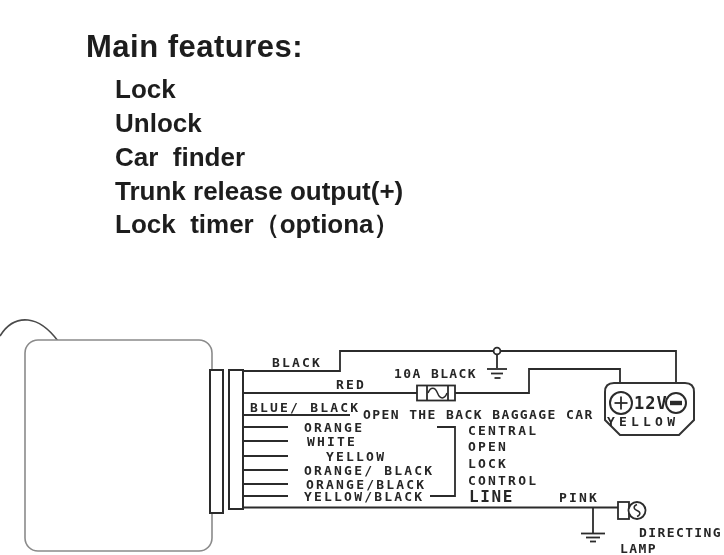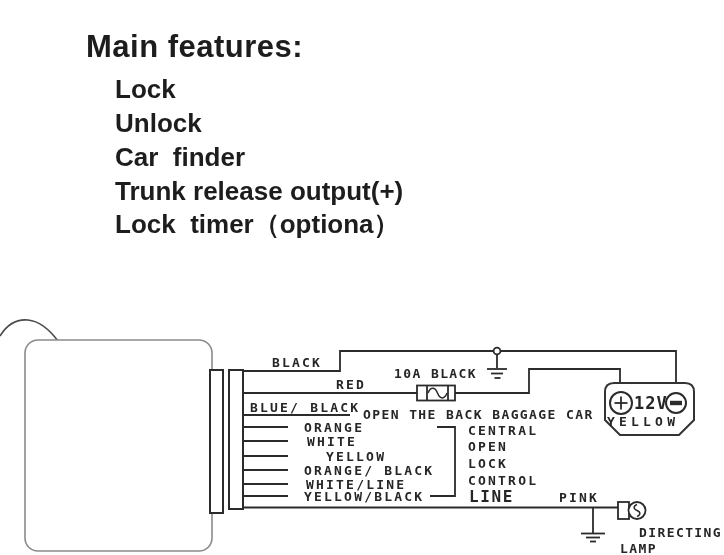--- a/index.html
+++ b/index.html
@@ -116,21 +116,21 @@
   <div class="lbl" style="left:272px;top:332px">BLACK</div>
   <div class="lbl" style="left:336px;top:354px">RED</div>
   <div class="lbl tight" style="left:394px;top:343px">10A BLACK</div>
   <div class="lbl" style="left:250px;top:377px">BLUE/ BLACK</div>
   <div class="lbl tight" style="left:363px;top:384px">OPEN THE BACK BAGGAGE CAR</div>
 
   <div class="lbl" style="left:304px;top:397px">ORANGE</div>
   <div class="lbl" style="left:307px;top:411px">WHITE</div>
   <div class="lbl" style="left:326px;top:426px">YELLOW</div>
   <div class="lbl" style="left:304px;top:440px">ORANGE/ BLACK</div>
-  <div class="lbl" style="left:306px;top:454px">WHITE/LINE</div>
+  <div class="lbl" style="left:306px;top:454px">ORANGE/BLACK</div>
   <div class="lbl" style="left:304px;top:466px">YELLOW/BLACK</div>
 
   <div class="lbl" style="left:468px;top:400px">CENTRAL</div>
   <div class="lbl" style="left:468px;top:416px">OPEN</div>
   <div class="lbl" style="left:468px;top:433px">LOCK</div>
   <div class="lbl" style="left:468px;top:450px">CONTROL</div>
   <div class="lbl small" style="left:469px;top:467px">LINE</div>
 
   <div class="lbl" style="left:559px;top:467px">PINK</div>
 

